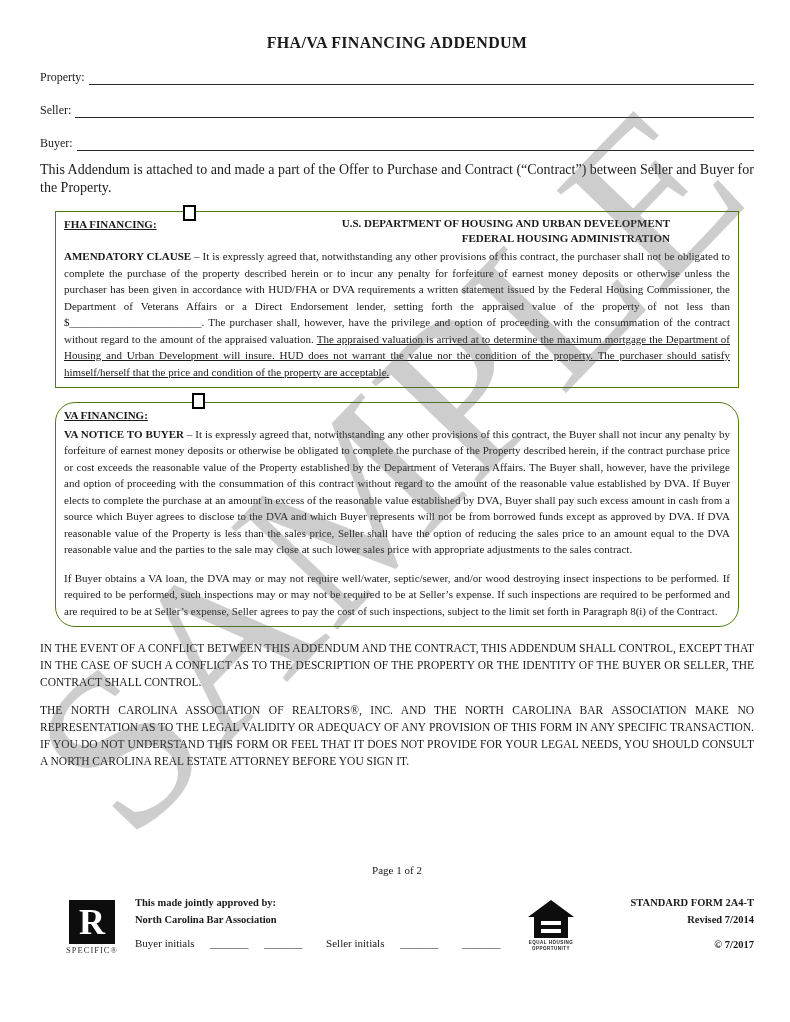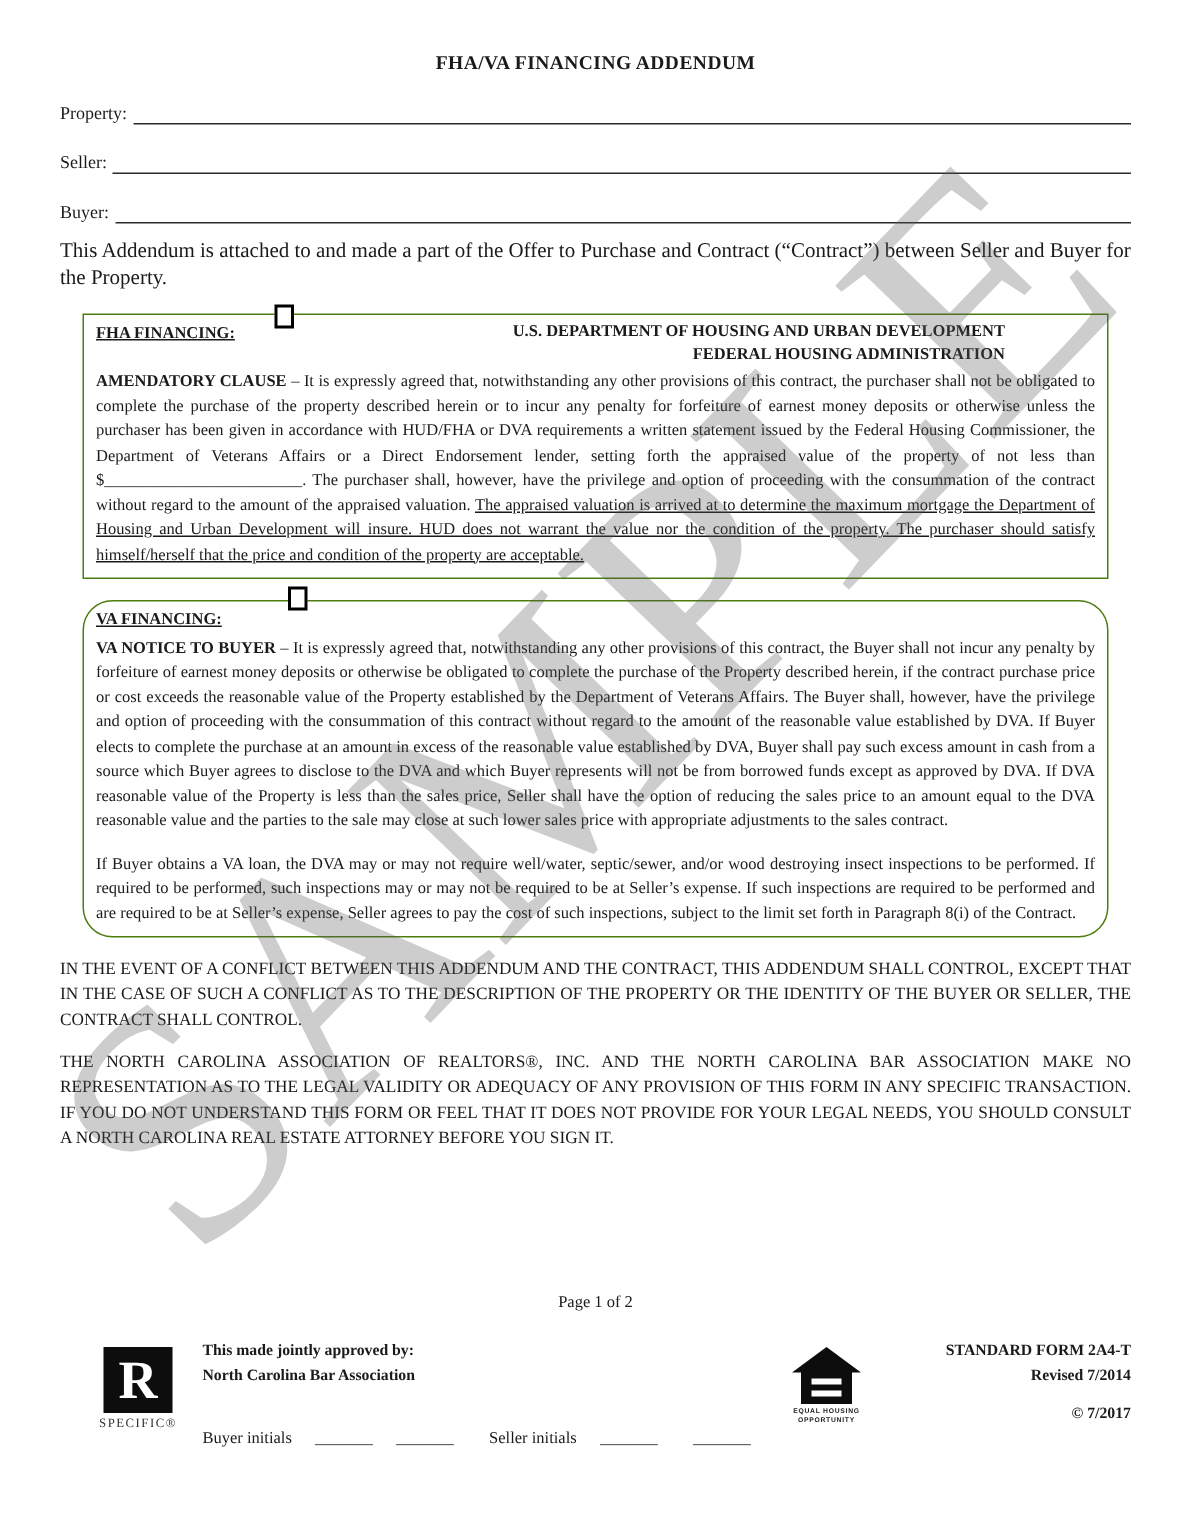--- a/index.html
+++ b/index.html
@@ -7,21 +7,21 @@
     width:790px;height:1022px;position:relative;background:#ffffff;
     font-family:"Liberation Serif", serif;color:#1a1a1a;overflow:hidden;
   }
   .page{position:relative;width:790px;height:1022px;padding:0 36px 0 40px;box-sizing:border-box;z-index:1;}
   .watermark{
     position:absolute;left:388px;top:468px;z-index:6;pointer-events:none;
     transform:translate(-50%,-50%) rotate(-46deg);
     font-size:225px;font-weight:400;letter-spacing:2px;white-space:nowrap;
     color:rgba(90,90,90,0.30);
   }
-  .title{margin-top:34px;text-align:center;font-weight:bold;font-size:13px;letter-spacing:.3px;}
+  .title{margin-top:34px;text-align:center;font-weight:bold;font-size:16px;letter-spacing:.3px;}
   .fieldrow{display:flex;align-items:flex-end;margin-top:17px;height:16px;font-size:12px;}
   .fieldrow .lbl{white-space:nowrap;padding-right:4px;}
   .fieldrow .line{flex:1;border-bottom:1px solid #2b2b2b;height:14px;}
   .fields{}
   .intro{margin-top:10px;font-size:14px;line-height:18px;}
   .box{
     position:relative;margin:11px 15px;border:1px solid #4d7c0f;
     padding:4px 8px 7px 8px;font-size:11px;line-height:16.5px;
   }
   .box.fha{margin-top:9px;}
@@ -46,21 +46,21 @@
   .logo-realtor{position:absolute;left:22px;top:8px;width:60px;text-align:center;}
   .logo-realtor .block{
     width:46px;height:44px;background:#0d0d0d;margin:0 auto;
     display:flex;align-items:center;justify-content:center;
   }
   .logo-realtor .block span{color:#fff;font-size:36px;font-weight:bold;font-family:"Liberation Serif",serif;line-height:40px;}
   .logo-realtor .cap{font-size:8.5px;letter-spacing:1px;color:#333;margin-top:1px;}
   .approved{position:absolute;left:95px;top:2px;}
   .approved .b{font-weight:bold;line-height:17px;}
   .approved .org2{font-weight:bold;margin-top:8px;line-height:17px;}
-  .initials{margin-top:27px;font-size:11px;}
+  .initials{margin-top:9px;font-size:11px;}
   .initials .blank{letter-spacing:0;}
   .initials .sp1{display:inline-block;width:10px;}
   .initials .sp2{display:inline-block;width:18px;}
   .eho{position:absolute;left:478px;top:8px;width:66px;text-align:center;}
   .eho .roof{width:0;height:0;border-left:23px solid transparent;border-right:23px solid transparent;border-bottom:17px solid #0d0d0d;margin:0 auto;}
   .eho .body{width:34px;height:22px;background:#0d0d0d;margin:-1px auto 0;position:relative;}
   .eho .body .eq1,.eho .body .eq2{position:absolute;left:7px;width:20px;height:4px;background:#fff;}
   .eho .body .eq1{top:5px;}
   .eho .body .eq2{top:13px;}
   .eho .cap{font-size:4.5px;font-weight:bold;letter-spacing:.5px;line-height:5.5px;margin-top:2px;font-family:"Liberation Sans",sans-serif;}

